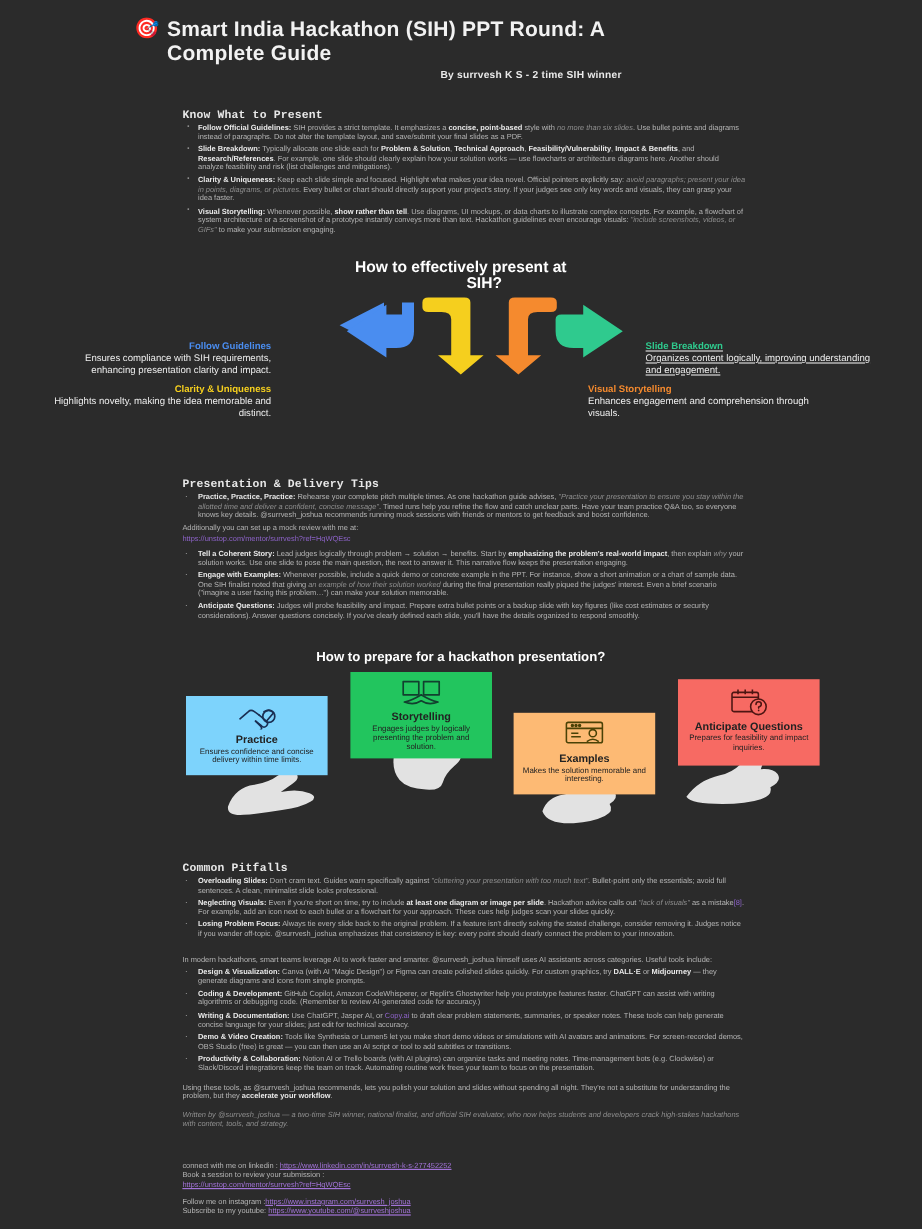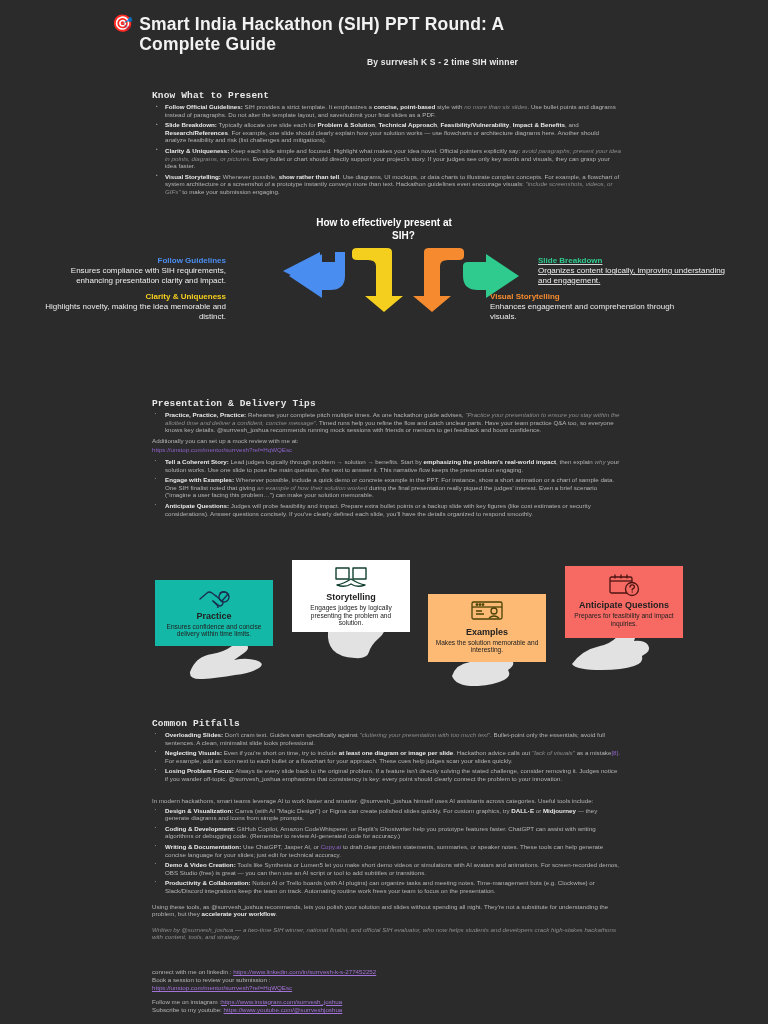--- a/index.html
+++ b/index.html
@@ -48,24 +48,24 @@
   b { color: #e9e9e9; font-weight: bold; }
   i { color: #8e8e8e; font-style: italic; }
   p.par { font-size: 6.2px; line-height: 7.6px; color: #b5b5b5; margin-bottom: 2px; }
   a.lnk { color: #8d63c9; text-decoration: none; word-break: break-all; }
   a.pink { color: #a273d8; }
 
   
   .diag1 { position: absolute; left: 0; top: 214px; width: 768px; height: 110px; }
   .d1-title {
     position: absolute; left: 0; right: 0; top: 2px; text-align: center;
-    font-size: 10px; font-weight: bold; color: #ffffff; line-height: 13px;
+    font-size: 13px; font-weight: bold; color: #ffffff; line-height: 13px;
   }
   .d1-title .l2 { display: block; padding-left: 39px; }
-  .lbl { position: absolute; }
+  .lbl { position: absolute; margin-top: 28px; }
   .lbl .t { font-size: 8px; font-weight: bold; line-height: 10px; }
   .lbl .d { font-size: 8px; color: #ededed; line-height: 9.5px; }
   .lbl-left { width: 188px; text-align: right; }
   .lbl-right { width: 188px; text-align: left; }
   .c-blue   { color: #4a8df0; }
   .c-green  { color: #2fca8e; }
   .c-yellow { color: #f5cf1e; }
   .c-orange { color: #f58a2e; }
   .arrows { position: absolute; left: 0; top: 0; width: 768px; height: 110px; }
 
@@ -158,49 +158,50 @@
     <p class="par">Additionally you can set up a mock review with me at:</p>
     <p class="par"><a class="lnk" href="#">https://unstop.com/mentor/surrvesh?ref=HqWQEsc</a></p>
     <ul class="bul dash" id="tips-list-2" style="margin-top:4px;">
         <li><b>Tell a Coherent Story:</b> Lead judges logically through problem → solution → benefits. Start by <b>emphasizing the problem's real-world impact</b>, then explain <i>why</i> your solution works. Use one slide to pose the main question, the next to answer it. This narrative flow keeps the presentation engaging.</li>
         <li><b>Engage with Examples:</b> Whenever possible, include a quick demo or concrete example in the PPT. For instance, show a short animation or a chart of sample data. One SIH finalist noted that giving <i>an example of how their solution worked</i> during the final presentation really piqued the judges' interest. Even a brief scenario ("imagine a user facing this problem…") can make your solution memorable.</li>
         <li><b>Anticipate Questions:</b> Judges will probe feasibility and impact. Prepare extra bullet points or a backup slide with key figures (like cost estimates or security considerations). Answer questions concisely. If you've clearly defined each slide, you'll have the details organized to respond smoothly.</li>
       </ul>
   </div>
 
   <div class="diag2">
+    <div class="d2-title">How to prepare for a hackathon presentation?</div>
 
     <svg class="hand" style="left:170px; top:86px;" width="110" height="70" viewBox="0 0 110 70">
       <path d="M20 48 q6 -16 22 -18 q12 -2 20 -8 q8 -6 14 -2 q5 4 -2 9 l-10 7 q14 -3 24 1 q7 3 1 7 q-8 5 -24 7 q-18 3 -32 4 q-14 1 -13 -7 z" fill="#e2e2e2"></path>
     </svg>
     <svg class="hand" style="left:318px; top:58px;" width="90" height="70" viewBox="0 0 90 70">
       <path d="M10 36 q2 -14 12 -13 q4 .5 5 6 q2 -14 9 -13 q6 1 5 12 q3 -12 9 -10 q6 2 3 13 q8 -6 12 -1 q4 5 -4 12 q-8 7 -10 14 q-2 7 -14 6 q-16 -1 -22 -8 q-6 -7 -5 -18 z" fill="#e2e2e2"></path>
     </svg>
     <svg class="hand" style="left:438px; top:92px;" width="100" height="70" viewBox="0 0 100 70">
       <path d="M14 46 q4 -12 18 -14 q8 -1 14 -6 q3 -14 10 -13 q7 1 4 14 q10 -2 14 3 q4 5 -4 10 q4 6 -4 10 q-10 5 -26 6 q-22 1 -26 -10 z" fill="#e2e2e2"></path>
     </svg>
     <svg class="hand" style="left:560px; top:78px;" width="110" height="70" viewBox="0 0 110 70">
       <path d="M12 48 q10 -14 28 -18 q10 -2 18 -10 q6 -16 14 -13 q8 3 2 18 q10 -1 14 4 q4 6 -6 11 q2 7 -8 10 q-12 4 -32 4 q-26 0 -30 -6 z" fill="#e2e2e2"></path>
     </svg>
 
-    <div class="card" style="left:155px; top:42px; width:118px; height:66px; background:#14b8a6;">
+    <div class="card" style="left:155px; top:42px; width:118px; height:66px; background:#7dd3fc;">
       <div class="ico">
         <svg width="34" height="22" viewBox="0 0 34 22" fill="none" stroke="#1a2e52" stroke-width="1.4" stroke-linecap="round">
           <path d="M3 13 l7 -6 q2 -2 5 0 l4 3"></path>
           <path d="M19 10 l6 5 q2 2 0 4 q-2 2 -4 0 l-5 -4"></path>
           <path d="M16 15 l4 4 q2 2 0 3.5"></path>
           <path d="M23 7 q5 -3 8 1 l-6 7"></path>
           <circle cx="27" cy="11" r="5"></circle>
         </svg>
       </div>
       <div class="ct dark-ink">Practice</div>
       <div class="cd dark-ink">Ensures confidence and concise delivery within time limits.</div>
     </div>
 
-    <div class="card" style="left:292px; top:22px; width:118px; height:72px; background:#ffffff;">
+    <div class="card" style="left:292px; top:22px; width:118px; height:72px; background:#22c55e;">
       <div class="ico">
         <svg width="36" height="24" viewBox="0 0 36 24" fill="none" stroke="#12402f" stroke-width="1.4" stroke-linejoin="round">
           <rect x="3" y="2" width="13" height="11"></rect>
           <rect x="20" y="2" width="13" height="11"></rect>
           <path d="M18 13 q-8 5 -14 6 q8 3 14 -1 q6 4 14 1 q-6 -1 -14 -6 z"></path>
         </svg>
       </div>
       <div class="ct dark-ink">Storytelling</div>
       <div class="cd dark-ink">Engages judges by logically presenting the problem and solution.</div>
     </div>

